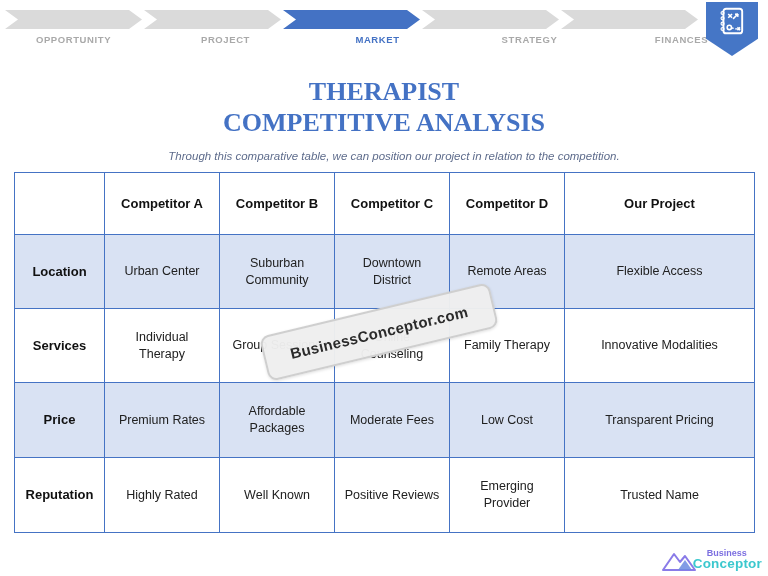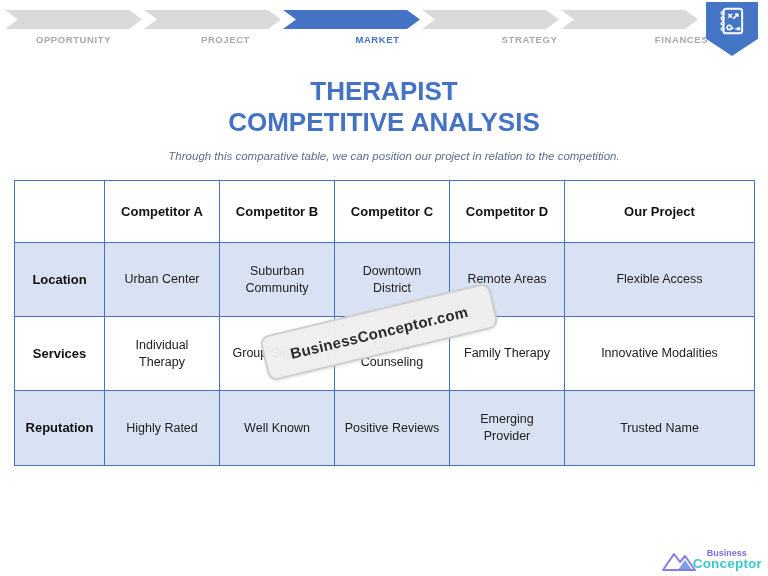--- a/index.html
+++ b/index.html
@@ -24,29 +24,29 @@
   .badge{
     position:absolute;top:2px;right:10px;width:52px;height:54px;
     background:#4576c6;
     clip-path:polygon(0 0,100% 0,100% 68%,50% 100%,0 68%);
     display:flex;justify-content:center;
   }
   .badge svg{margin-top:4px;}
   
   .title{
     position:absolute;top:76px;left:0;width:768px;text-align:center;
-    color:#4472c4;font-size:26px;font-weight:bold;line-height:31px;
+    color:#4472c4;font-size:26px;font-weight:bold;line-height:31px;font-family:Liberation Serif, serif;
   }
   .subtitle{
     position:absolute;top:150px;left:10px;width:768px;text-align:center;
     color:#5e6c8c;font-size:11.5px;font-style:italic;
   }
   
   table.comp{
-    position:absolute;left:14px;top:180px;width:740px;
+    position:absolute;left:14px;top:172px;width:740px;
     border-collapse:collapse;table-layout:fixed;
   }
   table.comp td,table.comp th{
     border:1.5px solid #4573c4;text-align:center;vertical-align:middle;
     font-size:12.5px;line-height:1.35;color:#212121;padding:2px 8px;
     white-space:pre-line;background:#ffffff;
   }
   table.comp thead tr{height:62px;}
   table.comp tbody tr{height:74px;}
   table.comp tbody tr:nth-child(3),table.comp tbody tr:nth-child(4){height:75px;}
@@ -146,20 +146,29 @@
       <td class="rowlabel">Services</td>
       <td>Individual
 Therapy</td>
       <td>Group Sessions</td>
       <td>Online
 Counseling</td>
       <td>Family Therapy</td>
       <td>Innovative Modalities</td>
     </tr>
     <tr>
+      <td class="rowlabel">Price</td>
+      <td>Premium Rates</td>
+      <td>Affordable
+Packages</td>
+      <td>Moderate Fees</td>
+      <td>Low Cost</td>
+      <td>Transparent Pricing</td>
+    </tr>
+    <tr>
       <td class="rowlabel">Reputation</td>
       <td>Highly Rated</td>
       <td>Well Known</td>
       <td>Positive Reviews</td>
       <td>Emerging
 Provider</td>
       <td>Trusted Name</td>
     </tr>
   </tbody>
 </table>

